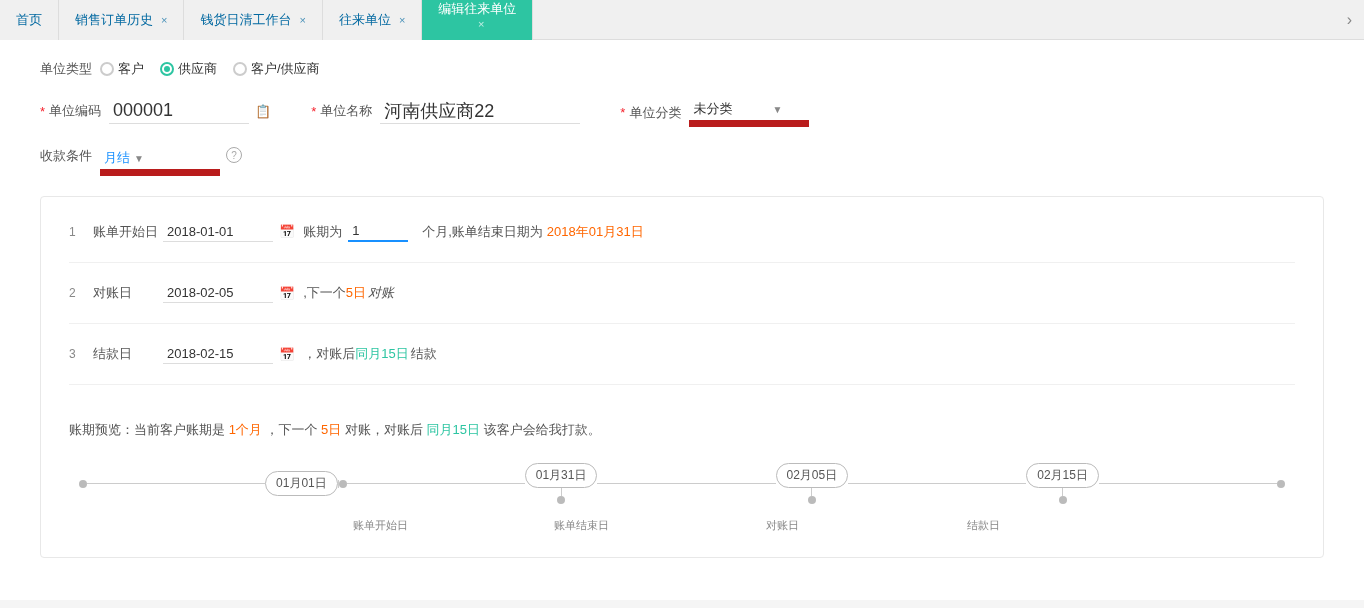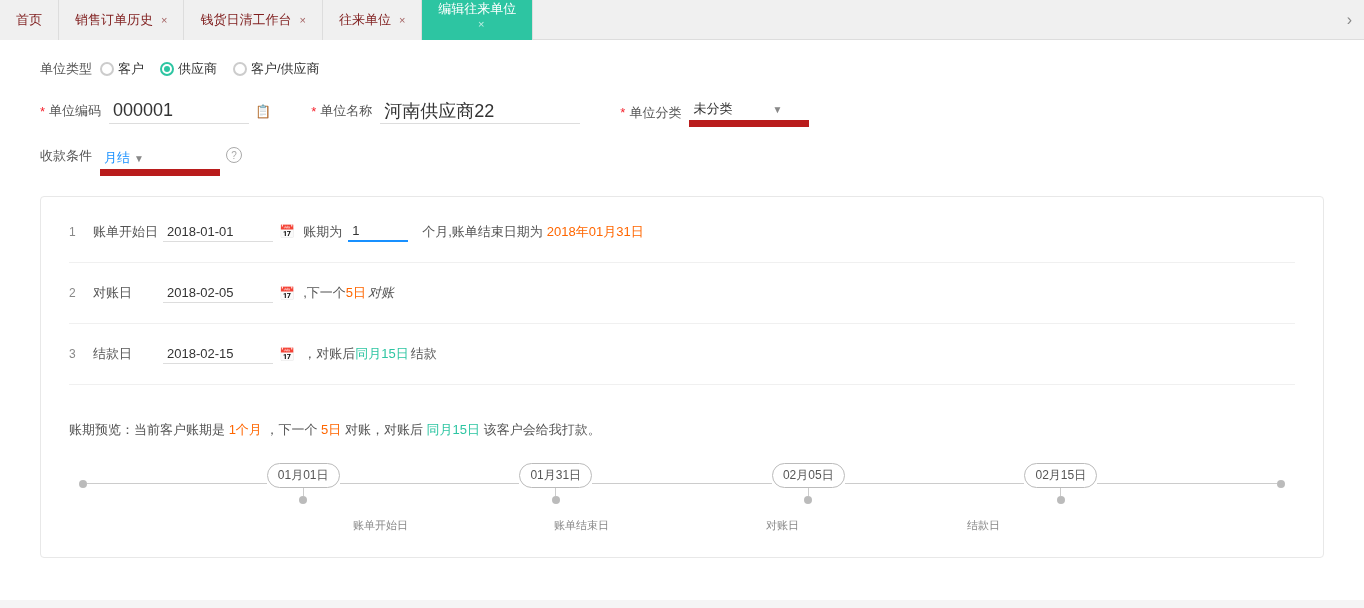--- a/index.html
+++ b/index.html
@@ -5,21 +5,21 @@
     * { box-sizing: border-box; margin: 0; padding: 0; }
     body { font-family: "Microsoft YaHei", "PingFang SC", sans-serif; font-size: 13px; background: #f5f5f5; color: #333; }
 
     
     .tab-bar {
       display: flex; align-items: center; background: #f0f0f0; border-bottom: 1px solid #ddd;
       height: 40px; padding-left: 0;
     }
     .tab-item {
       display: flex; align-items: center; padding: 0 16px; height: 40px; cursor: pointer;
-      font-size: 13px; color: #7f1d1d; border-right: 1px solid #ddd; background: #f0f0f0;
+      font-size: 13px; color: #0369a1; border-right: 1px solid #ddd; background: #f0f0f0;
       white-space: nowrap;
     }
     .tab-item.active {
       background: #2dc5a2; color: #fff; flex-direction: column;
     }
     .tab-item .close-btn {
       margin-left: 8px; font-size: 11px; cursor: pointer; opacity: 0.7;
     }
     .tab-expand {
       margin-left: auto; padding: 0 12px; font-size: 16px; cursor: pointer; color: #888;
@@ -204,21 +204,21 @@
       <span>对账，对账后</span>
       <span class="highlight-cyan">同月15日</span>
       <span>该客户会给我打款。</span>
     </div>
 
     <div style="display:flex; flex-direction:column; align-items:stretch; padding: 0 10px;">
 
       <div style="display:flex; align-items:center;">
         <div class="dot"></div>
         <div class="line-segment"></div>
-        <div style="display:flex;flex-direction:column;align-items:center;justify-content:flex-end;">
+        <div style="display:flex;flex-direction:row;align-items:center;justify-content:flex-end;">
           <div class="node-bubble">01月01日</div>
           <div style="width:1px;height:8px;background:#ccc;"></div>
           <div class="dot"></div>
         </div>
         <div class="line-segment"></div>
         <div style="display:flex;flex-direction:column;align-items:center;">
           <div class="node-bubble">01月31日</div>
           <div style="width:1px;height:8px;background:#ccc;"></div>
           <div class="dot"></div>
         </div>

